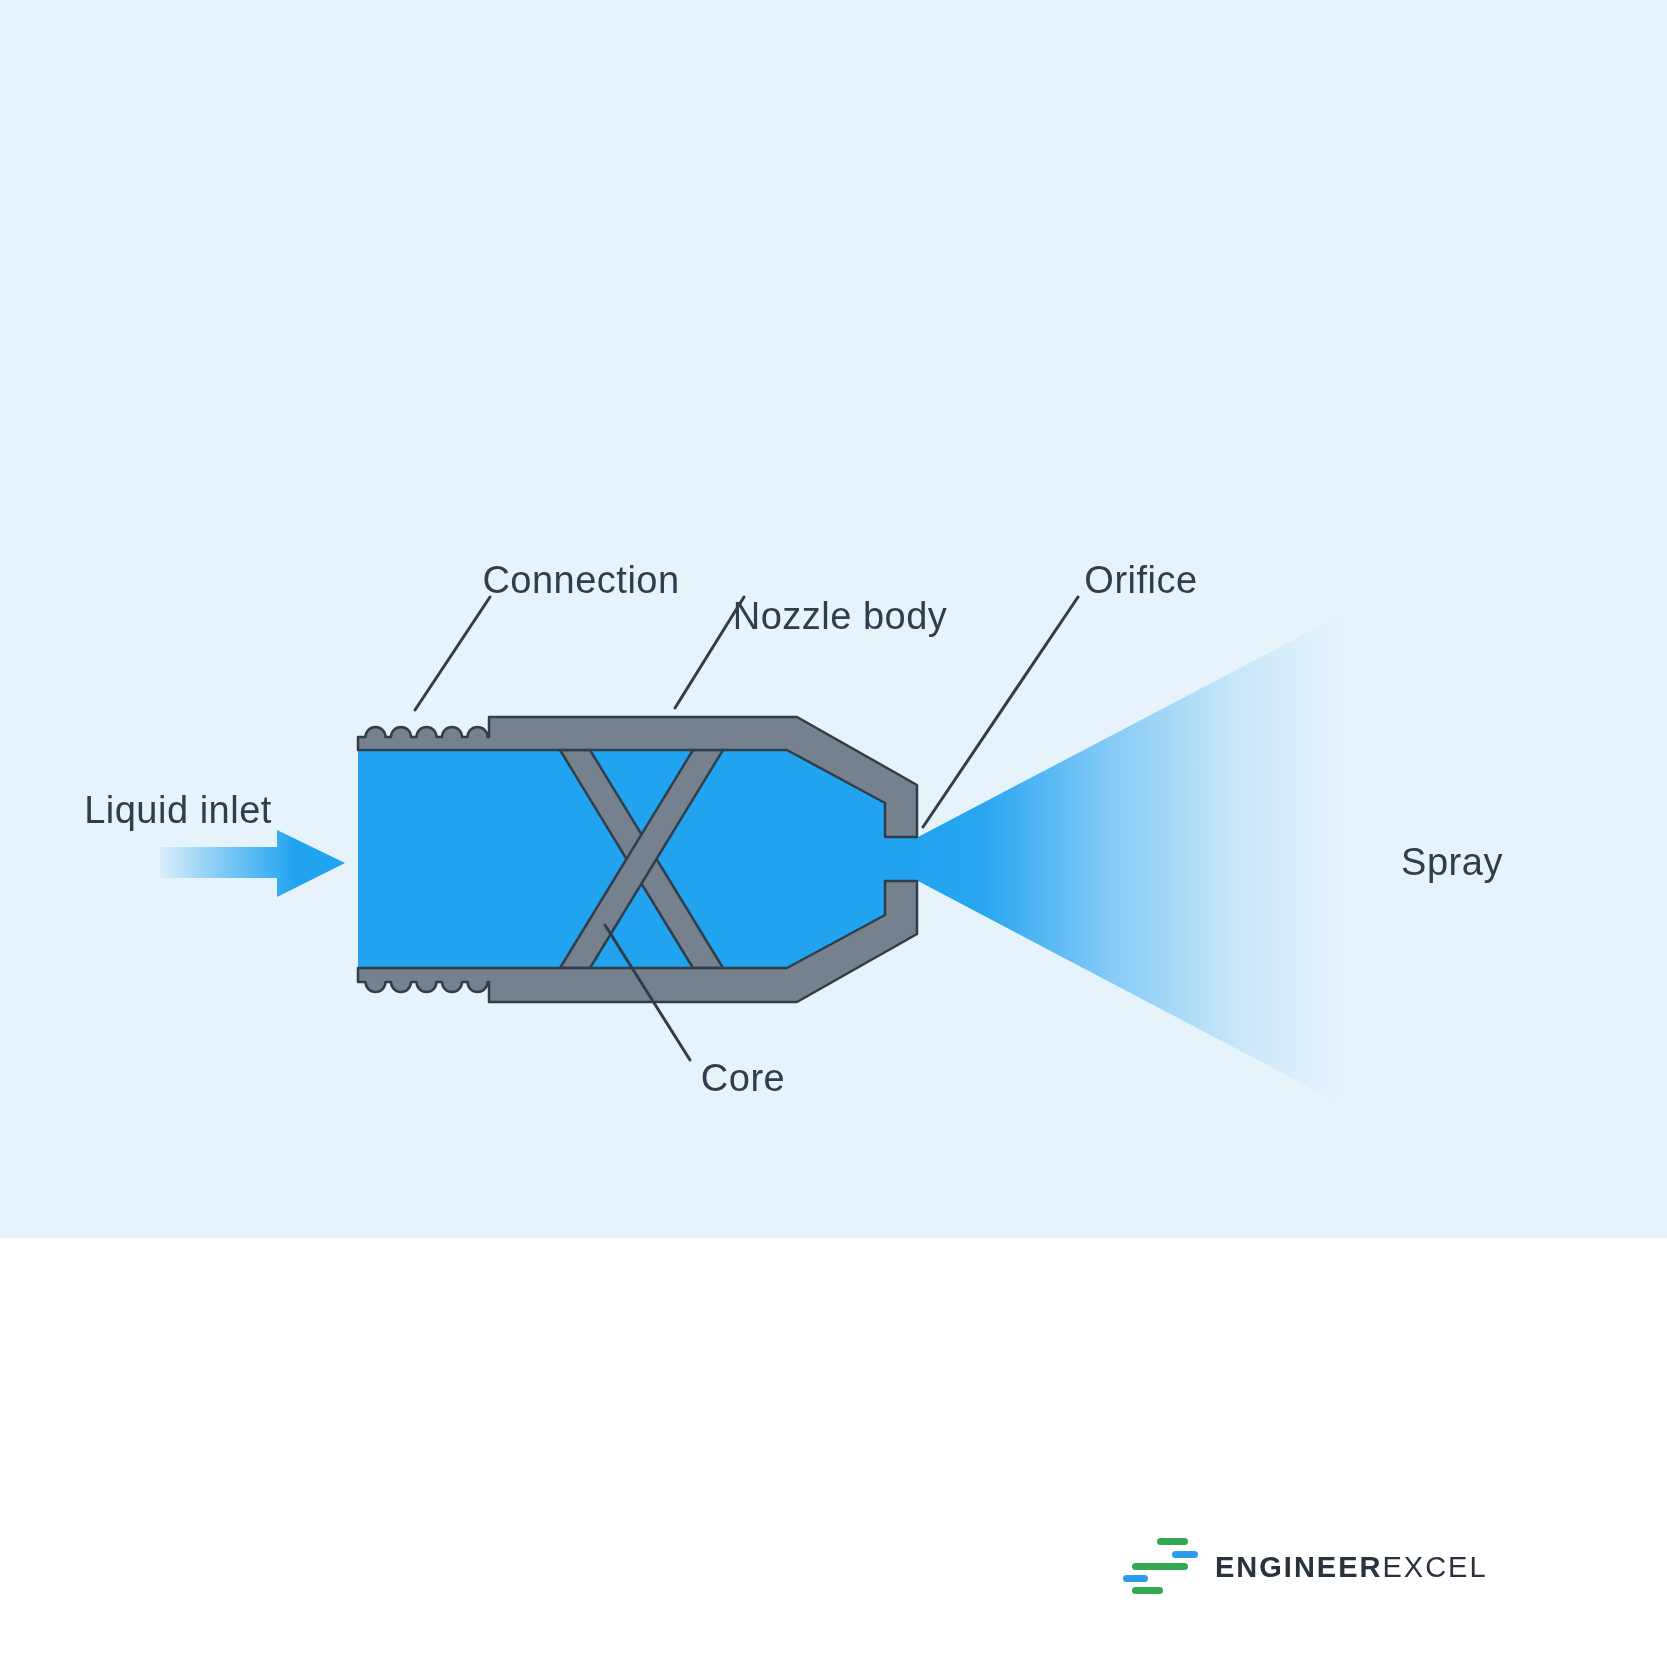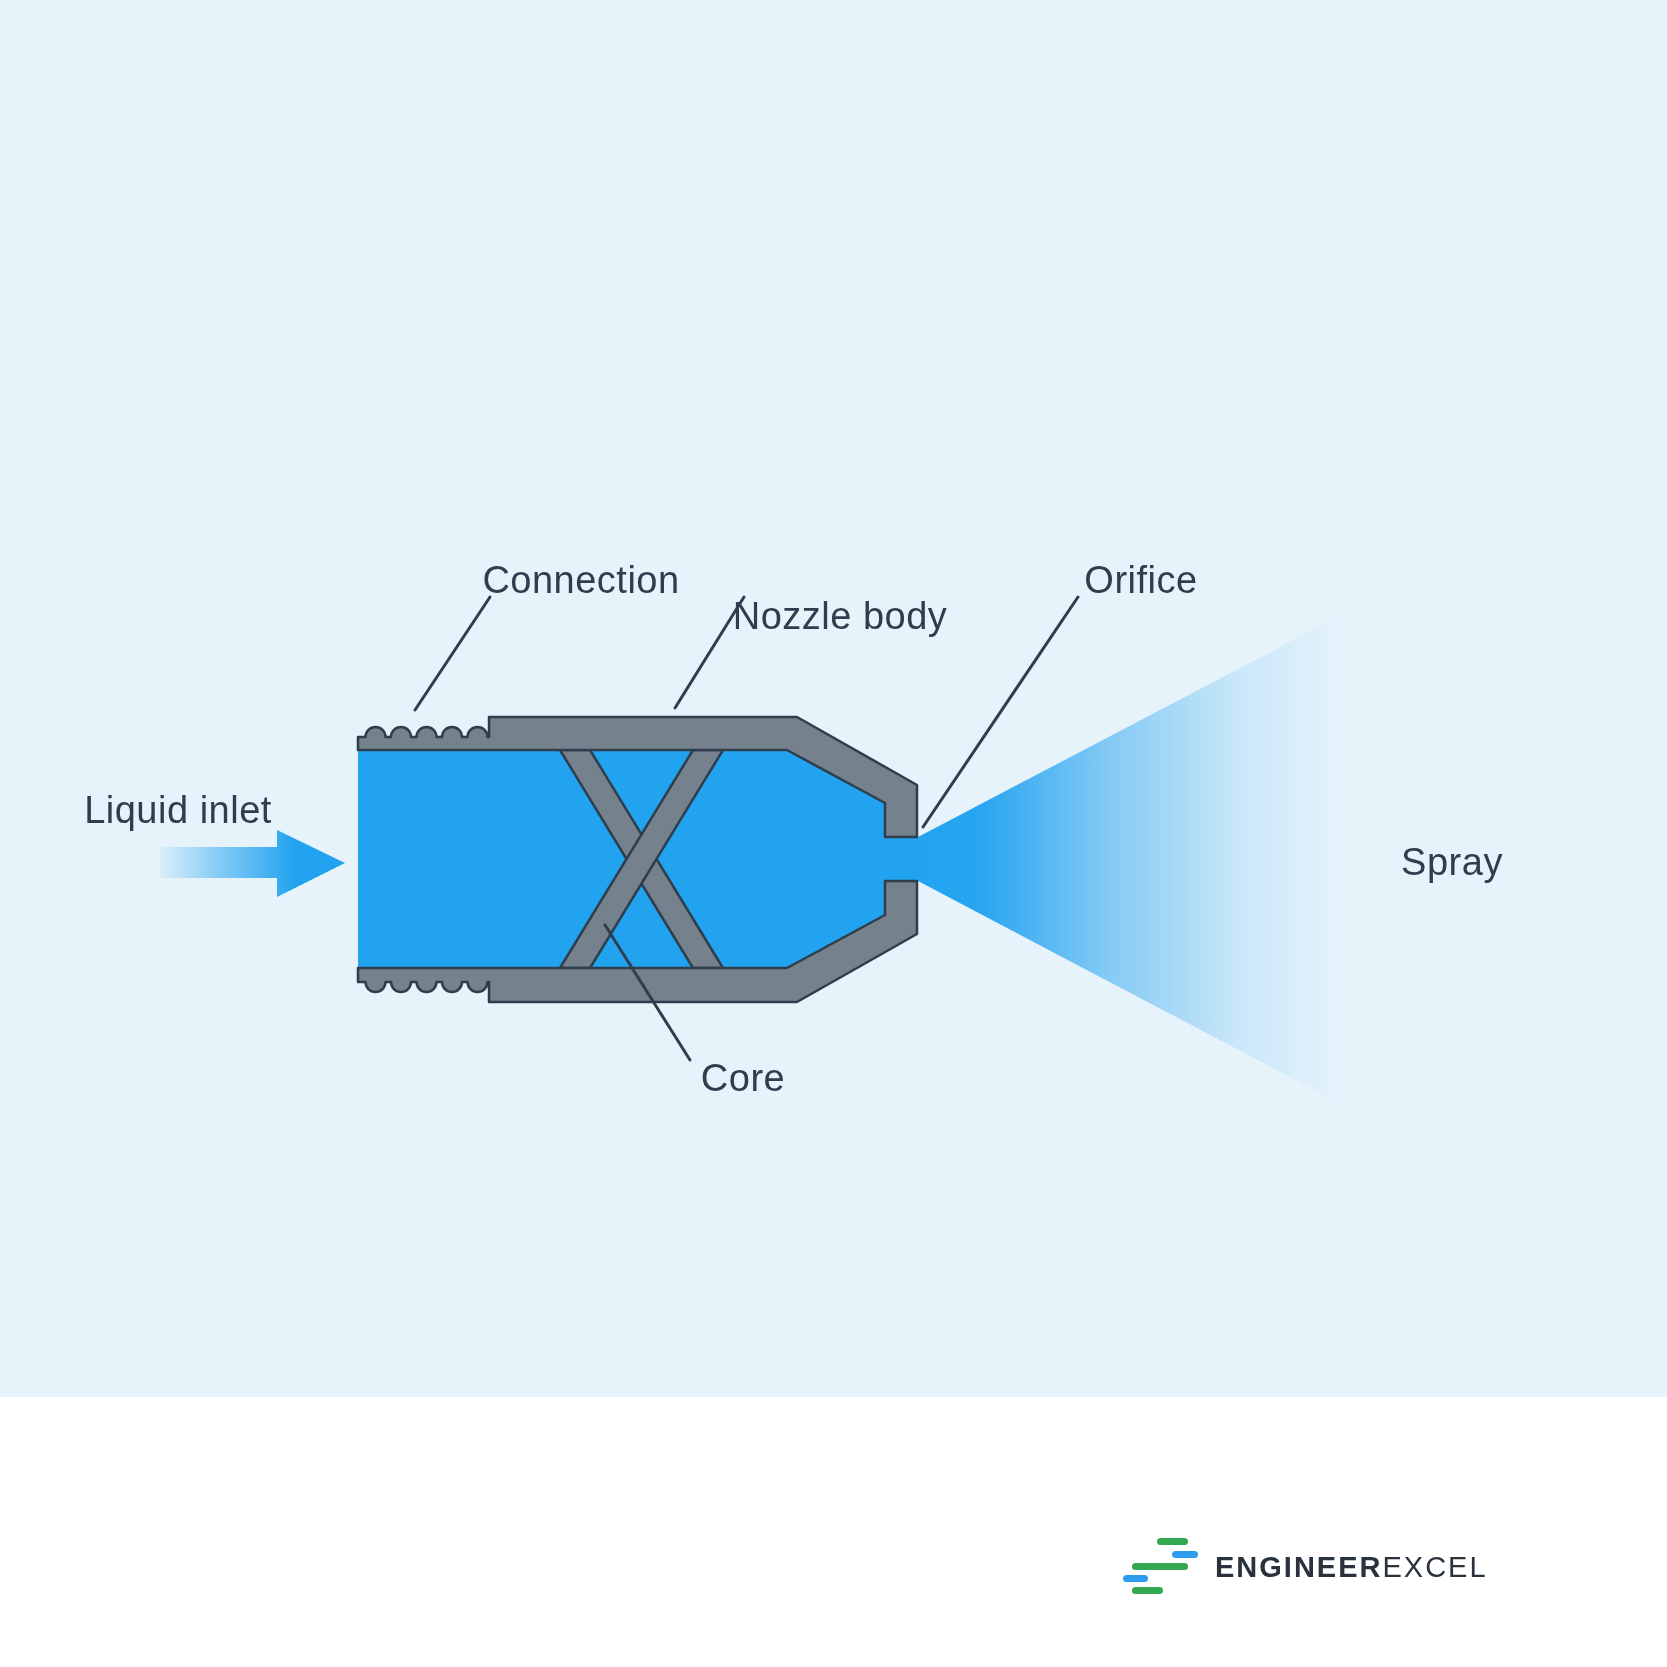--- a/index.html
+++ b/index.html
@@ -1,17 +1,17 @@
 <!DOCTYPE html>
 <html><head>
 <meta charset="utf-8">
 <style>
   html,body{margin:0;padding:0;}
   body{width:1667px;height:1667px;overflow:hidden;font-family:"Liberation Sans",sans-serif;}
-  .stage{position:relative;width:1667px;height:1397px;background:#E7F3FB;}
+  .stage{position:relative;width:1667px;height:1238px;background:#E7F3FB;}
   .stage svg{position:absolute;left:0;top:0;}
   .lbl{
     position:absolute;
     transform:translate(-50%,-50%);
     font-size:38px;
     color:#2D3E4F;
     white-space:nowrap;
     letter-spacing:0.5px;
   }
   .lbl-connection{left:581px;top:580px;}

